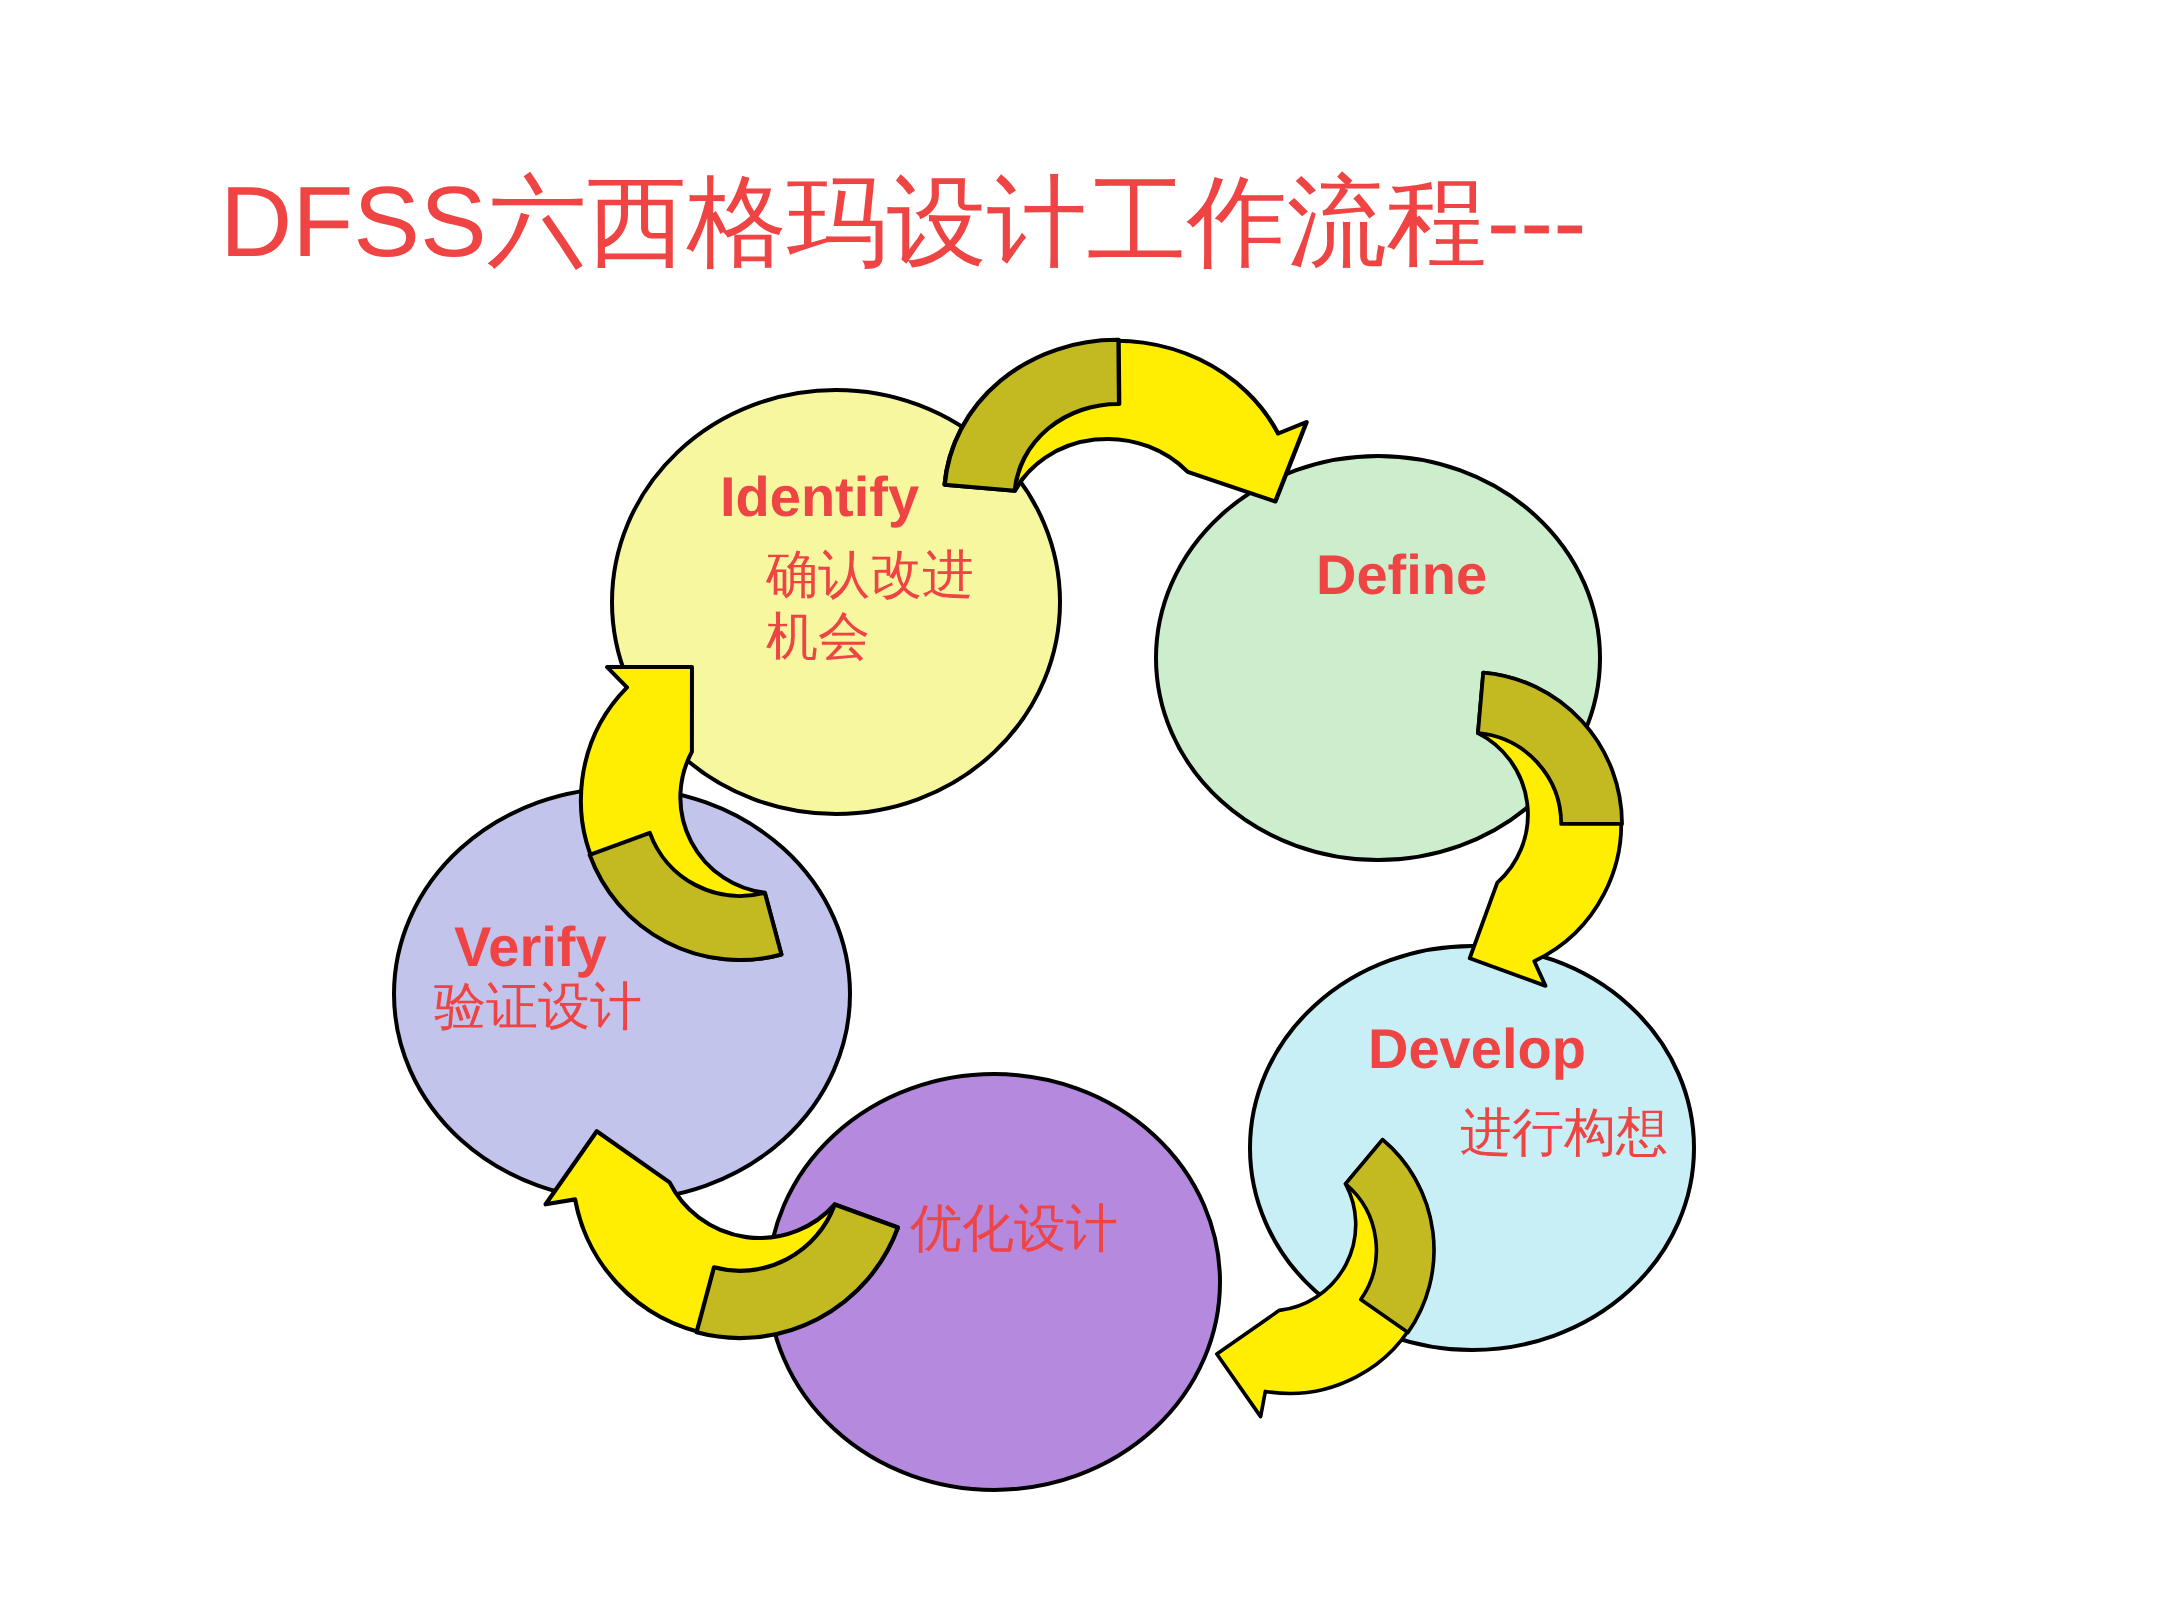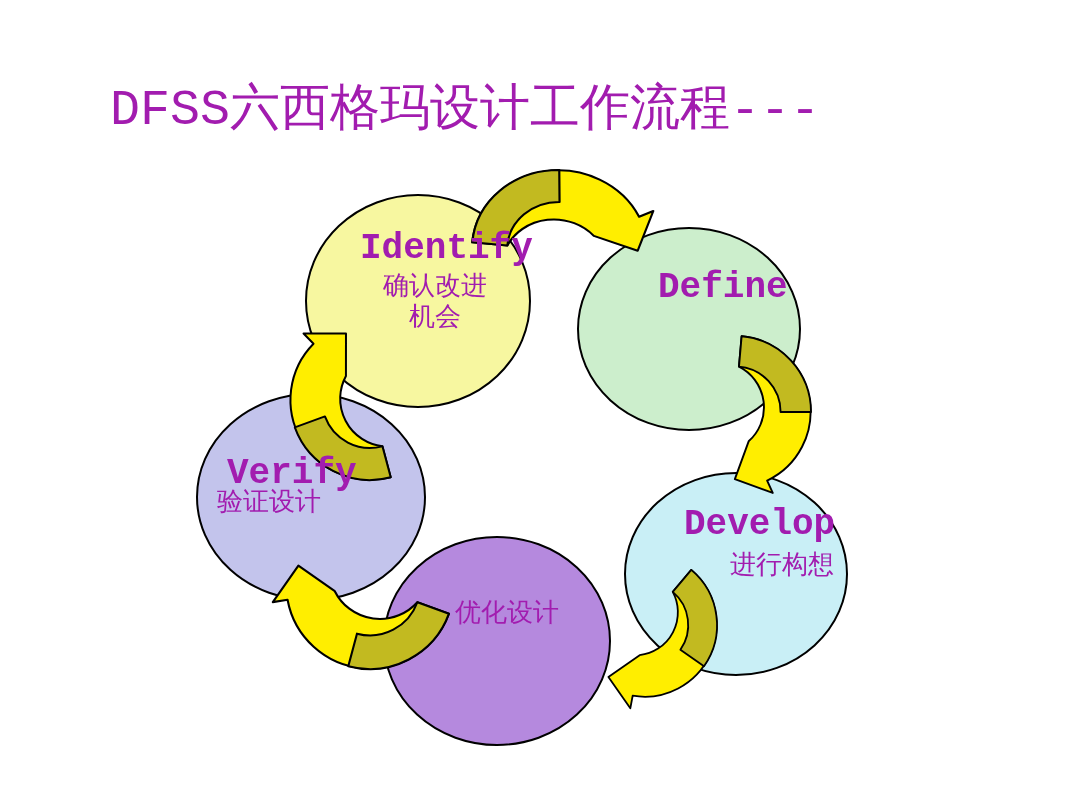--- a/index.html
+++ b/index.html
@@ -2,22 +2,22 @@
 <html><head>
 <meta charset="utf-8">
 <style>
   html, body { margin: 0; padding: 0; background: #ffffff; }
   .slide {
     position: relative;
     width: 1080px;
     height: 810px;
     background: #ffffff;
     overflow: hidden;
-    font-family: Liberation Mono, monospace;
-    color: #a21caf;
+    font-family: Liberation Sans, sans-serif;
+    color: #ef4444;
   }
   .title {
     position: absolute;
     left: 110px;
     top: 82px;
     font-size: 50px;
     line-height: 58px;
     font-weight: normal;
     white-space: nowrap;
   }
@@ -28,21 +28,21 @@
     font-size: 50px;
     line-height: 58px;
     font-weight: normal;
     white-space: nowrap;
   }
   .diagram-svg { position: absolute; left: 0; top: 0; }
   .label {
     position: absolute;
     white-space: pre-line;
   }
-  .label-en { font-weight: bold; font-size: 36px; line-height: 32px; }
+  .label-en { font-weight: bold; font-size: 28px; line-height: 32px; }
   .label-cn { font-weight: normal; font-size: 26px; line-height: 31px; }
 </style>
 </head>
 <body>
 
 <div class="slide">
 
   <div class="title">DFSS六西格玛设计工作流程---</div>
 
   <svg class="diagram-svg" width="1080" height="810" viewBox="0 0 1080 810">
@@ -77,21 +77,21 @@
       <use href="#swoosh-tail" stroke="#000" stroke-width="2" stroke-linejoin="round" fill="#c2ba20"></use>
     </g>
 
     <g transform="translate(370,400) rotate(255)">
       <use href="#swoosh-head" stroke="#000" stroke-width="2" stroke-linejoin="round" fill="#ffee00"></use>
       <use href="#swoosh-tail" stroke="#000" stroke-width="2" stroke-linejoin="round" fill="#c2ba20"></use>
     </g>
   </svg>
 
   <div class="label label-en" style="left:360px; top:233px;">Identify</div>
-  <div class="label label-cn" style="left:383px; top:272px;text-align:center;">确认改进
+  <div class="label label-cn" style="left:383px; top:272px;">确认改进
 机会</div>
 
   <div class="label label-en" style="left:658px; top:248px;margin-top:24px;">Define</div>
 
   <div class="label label-en" style="left:684px; top:509px;">Develop</div>
   <div class="label label-cn" style="left:730px; top:551px;">进行构想</div>
 
   <div class="label label-cn" style="left:455px; top:599px;">优化设计</div>
 
   <div class="label label-en" style="left:227px; top:458px;">Verify</div>

